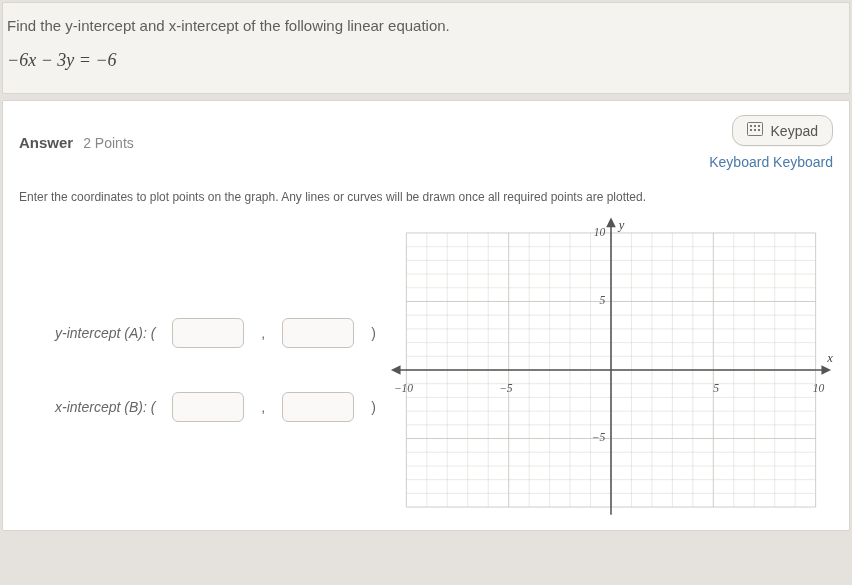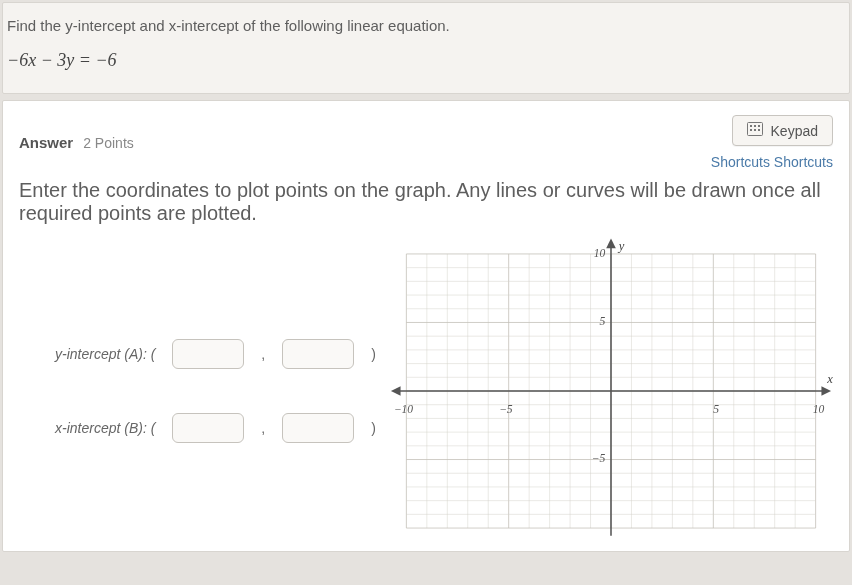--- a/index.html
+++ b/index.html
@@ -49,32 +49,32 @@
     align-items: flex-end;
     gap: 8px;
   }
   .keypad-btn {
     display: inline-flex;
     align-items: center;
     gap: 8px;
     border: 1px solid #c8c5c0;
     background: #f7f5f2;
     padding: 6px 14px;
-    border-radius: 4px;
+    border-radius: 12px;
     font-size: 14px;
     color: #555;
     box-shadow: 0 1px 0 rgba(0,0,0,0.04);
   }
   .kb-shortcuts {
     color: #4a7aa8;
     font-size: 14px;
   }
   .instructions {
-    margin: 9px 0 0 0;
-    font-size: 20px;
+    margin: 20px 0 0 0;
+    font-size: 12px;
     color: #5e5e5e;
   }
   .content-row {
     display: flex;
     margin-top: 6px;
     height: 320px;
   }
   .inputs-col {
     width: 370px;
     flex: none;
@@ -132,21 +132,21 @@
               <rect x="3" y="3" width="2" height="2" fill="#777"></rect>
               <rect x="7" y="3" width="2" height="2" fill="#777"></rect>
               <rect x="11" y="3" width="2" height="2" fill="#777"></rect>
               <rect x="3" y="7" width="2" height="2" fill="#777"></rect>
               <rect x="7" y="7" width="2" height="2" fill="#777"></rect>
               <rect x="11" y="7" width="2" height="2" fill="#777"></rect>
             </svg>
         </span>
         <span>Keypad</span>
       </button>
-      <a class="kb-shortcuts">Shortcuts Shortcuts</a>
+      <a class="kb-shortcuts">Keyboard Keyboard</a>
     </div>
   </div>
 
   <div class="instructions">Enter the coordinates to plot points on the graph. Any lines or curves will be drawn once all required points are plotted.</div>
 
   <div class="content-row">
     <div class="inputs-col">
 
       <div class="input-row">
         <span class="input-label">y-intercept (A): (</span>

